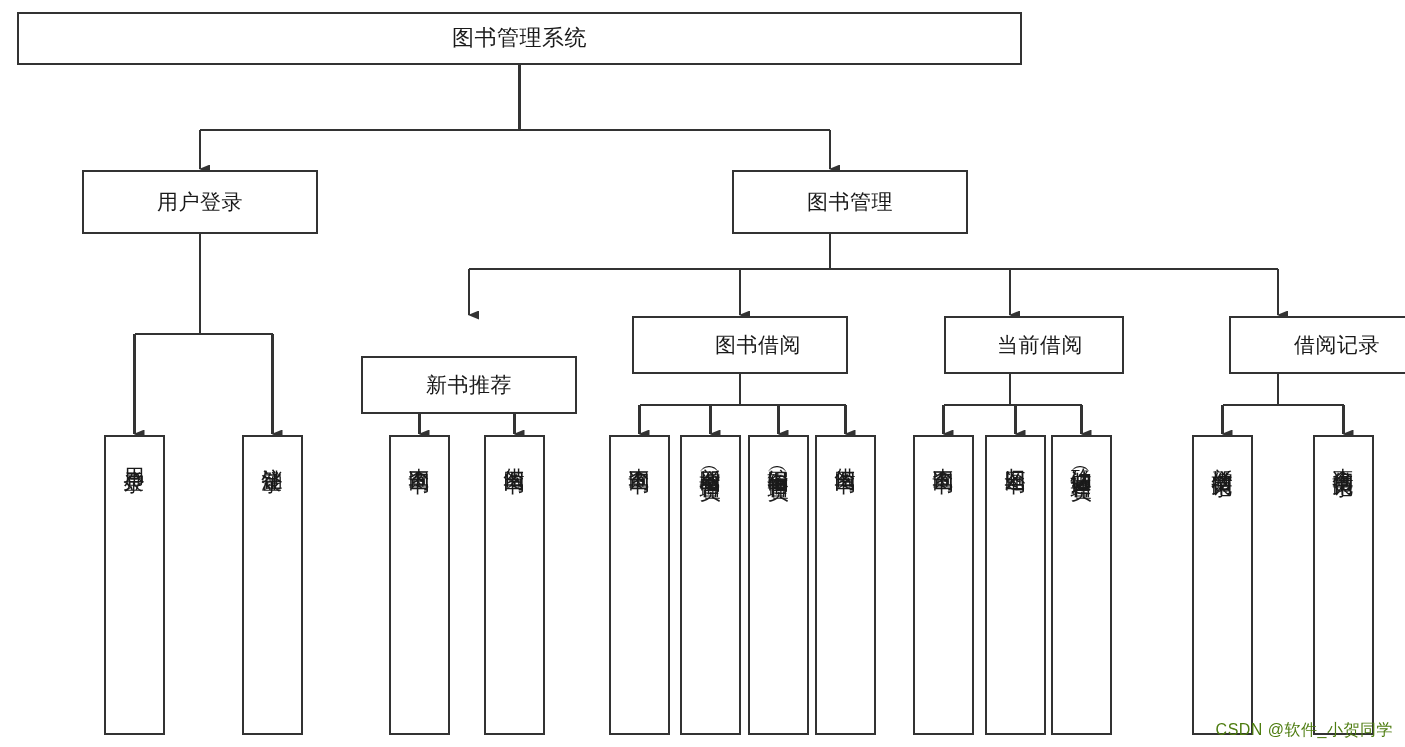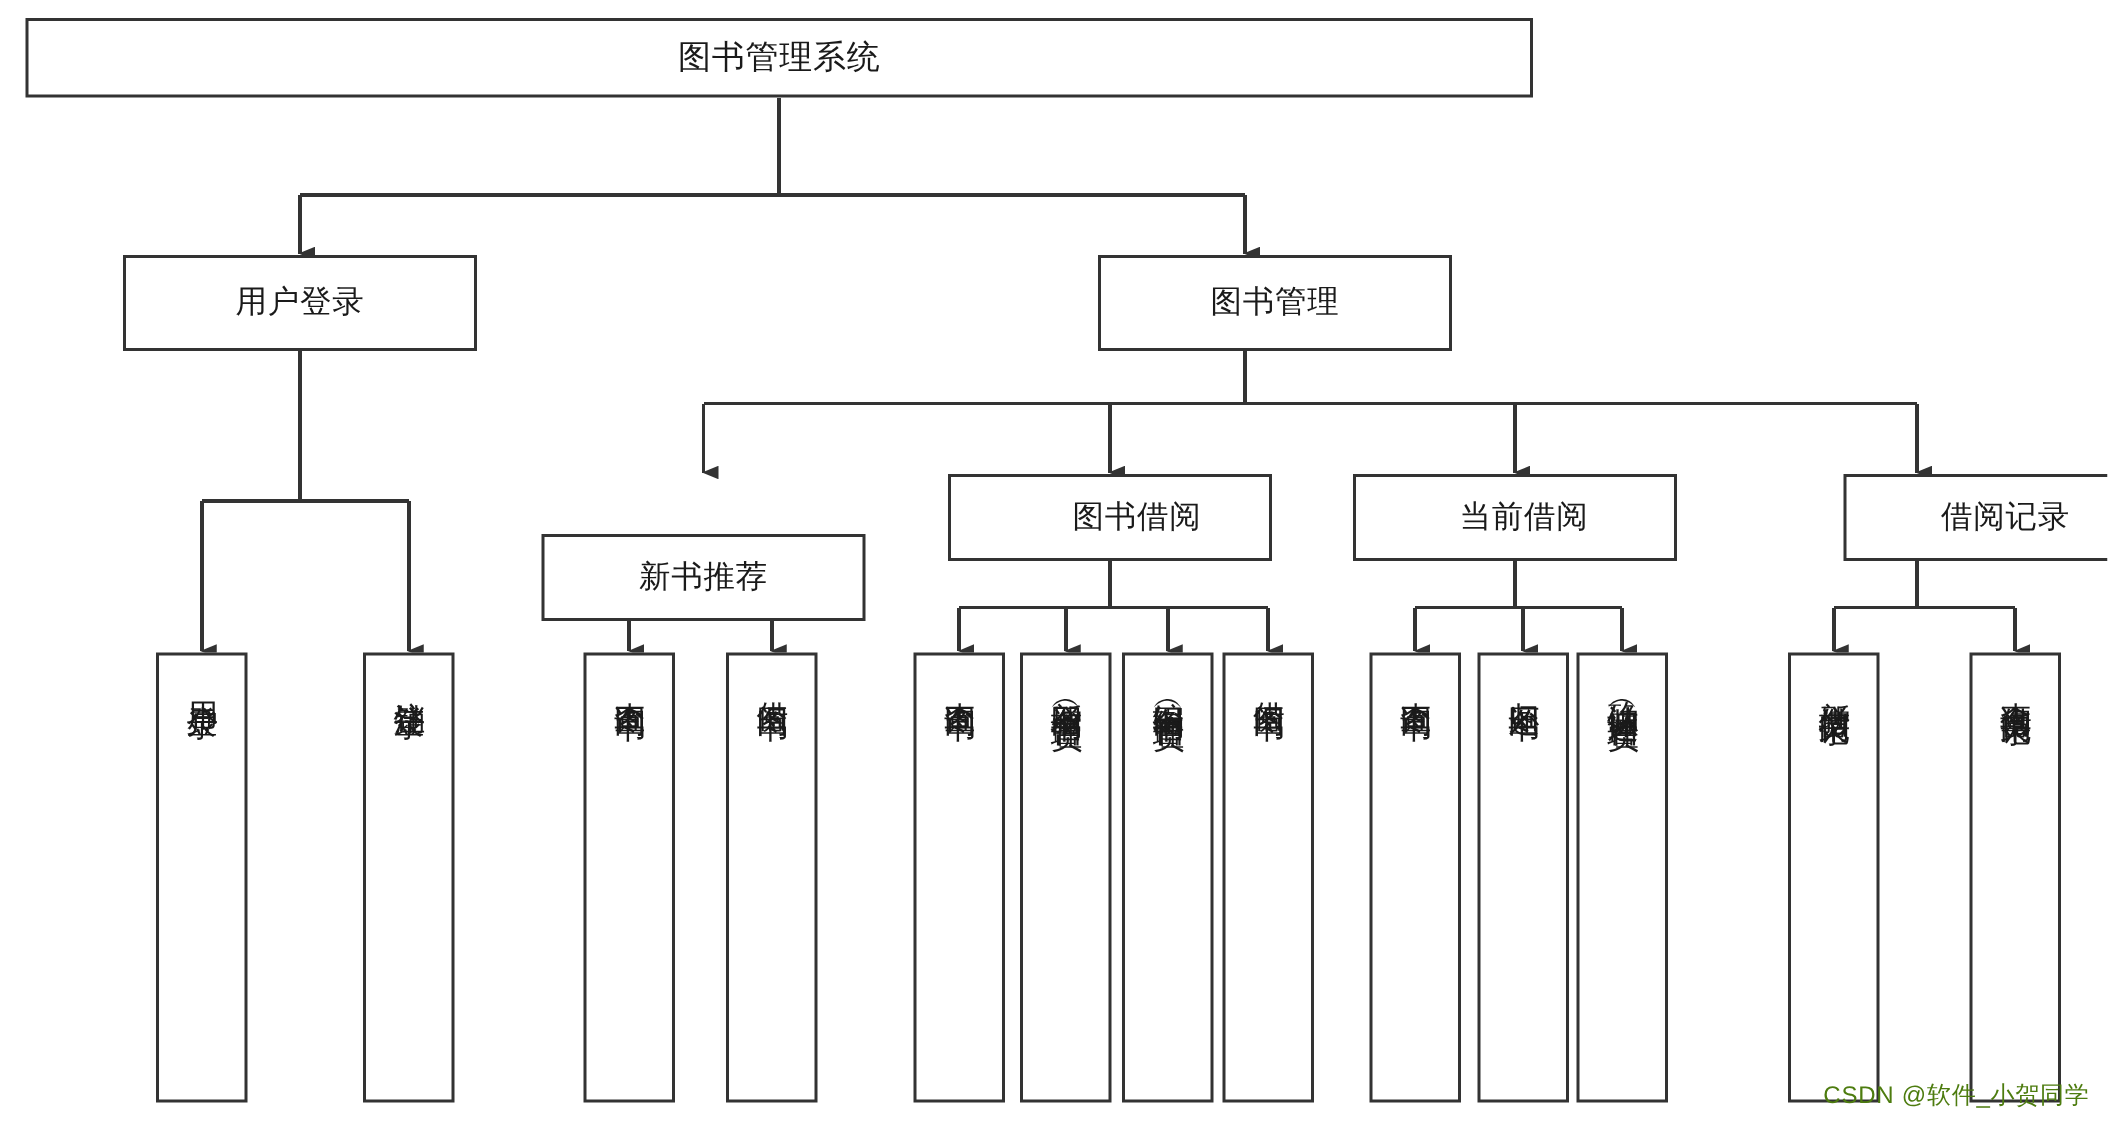--- a/index.html
+++ b/index.html
@@ -127,21 +127,21 @@
       </div>
       <div class="node horizontal" style="left: 732px; top: 170px; width: 236px; height: 64px;">
         <span class="node-label">图书管理</span>
       </div>
       <div class="node horizontal" style="left: 361px; top: 316px; width: 216px; height: 58px; margin-top: 40px;">
         <span class="node-label">新书推荐</span>
       </div>
       <div class="node horizontal" style="left: 632px; top: 316px; width: 216px; height: 58px; padding-left: 36px;">
         <span class="node-label">图书借阅</span>
       </div>
-      <div class="node horizontal" style="left: 902px; top: 316px; width: 216px; height: 58px; padding-left: 12px;">
+      <div class="node horizontal" style="left: 944px; top: 316px; width: 180px; height: 58px; padding-left: 12px;">
         <span class="node-label">当前借阅</span>
       </div>
       <div class="node horizontal" style="left: 1229px; top: 316px; width: 216px; height: 58px;">
         <span class="node-label">借阅记录</span>
       </div>
       <div class="node vertical" style="left: 104px; top: 435px; width: 61px; height: 300px;">
         <span class="node-label">用户登录</span>
       </div>
       <div class="node vertical" style="left: 242px; top: 435px; width: 61px; height: 300px;">
         <span class="node-label">注销登录</span>

